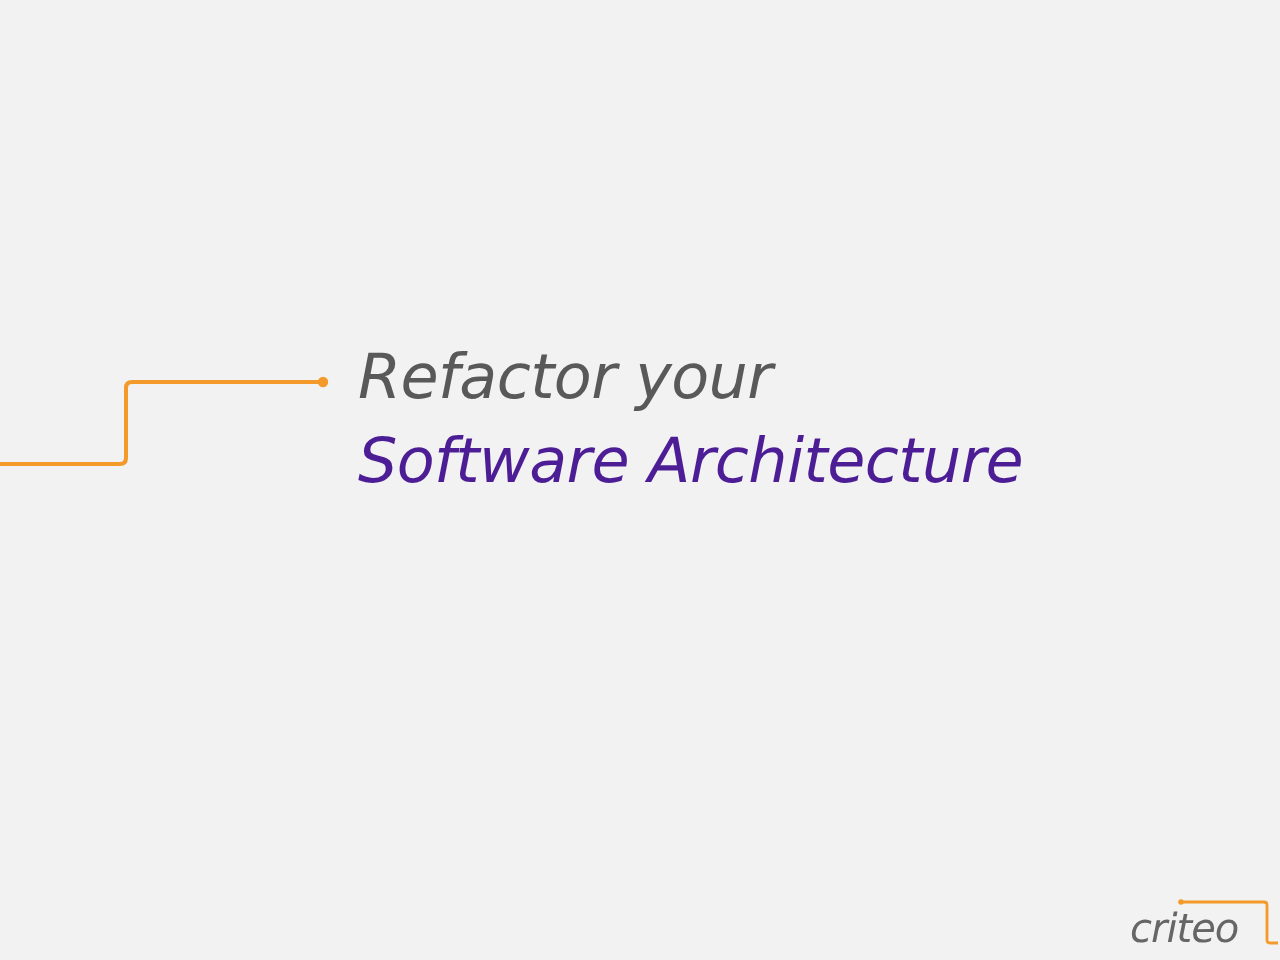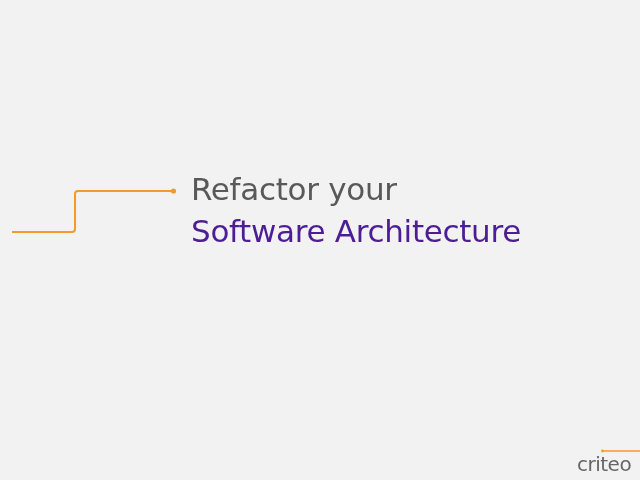--- a/index.html
+++ b/index.html
@@ -9,23 +9,24 @@
     body {
       width: 640px;
       height: 480px;
       background: #f2f2f2;
       position: relative;
       overflow: hidden;
       font-family: "DejaVu Sans", "Liberation Sans", sans-serif;
     }
     .slide {
       position: absolute;
-      left: 12px; top: 0;
+      left: 0; top: 0;
       width: 508px; height: 480px;
       background: #f2f2f2;
+      font-style: italic;
     }
     .connector {
       position: absolute;
       left: 0; top: 0;
       width: 640px; height: 480px;
     }
     .title-block {
       position: absolute;
       left: 179px;
       top: 168px;

